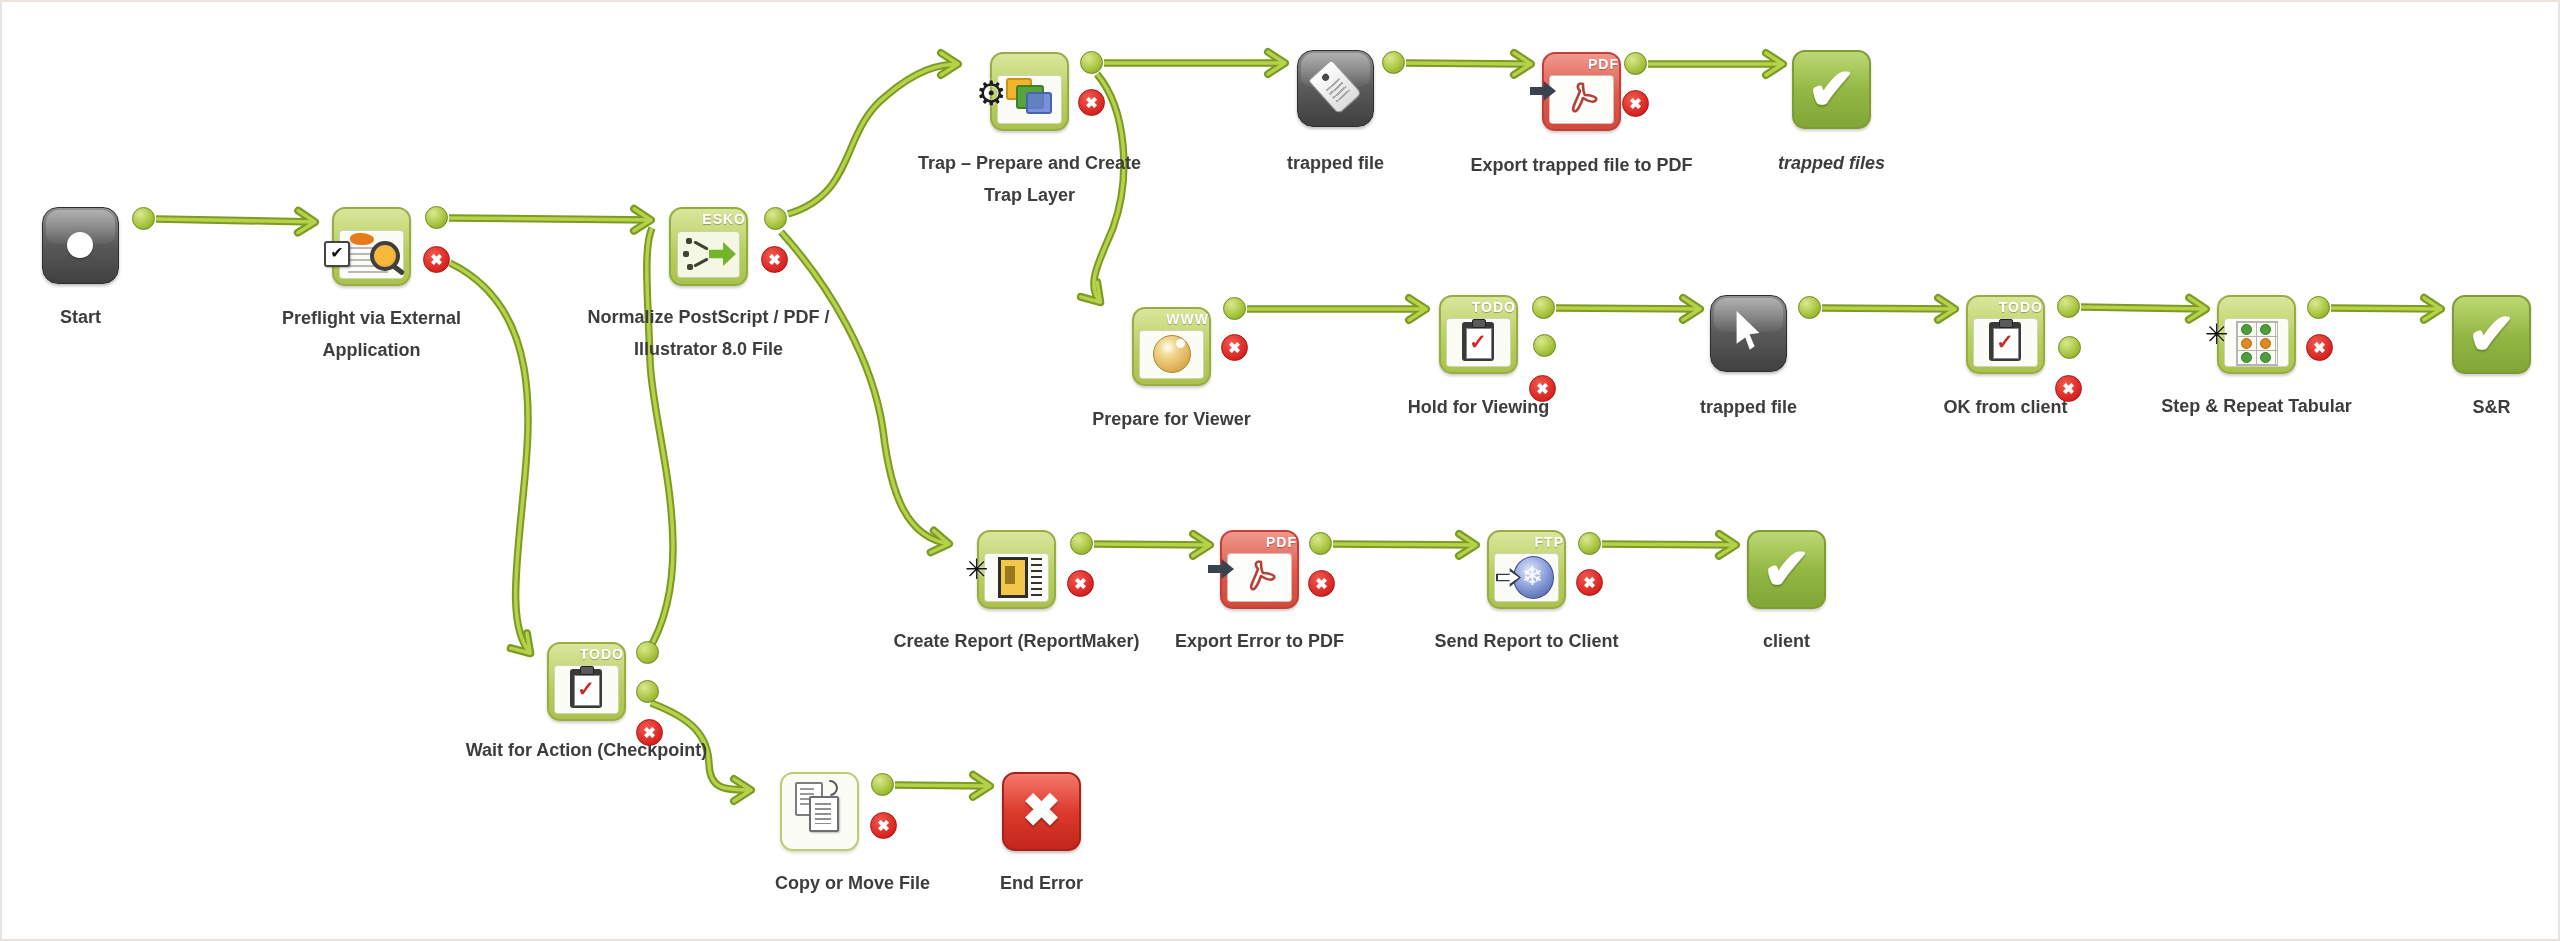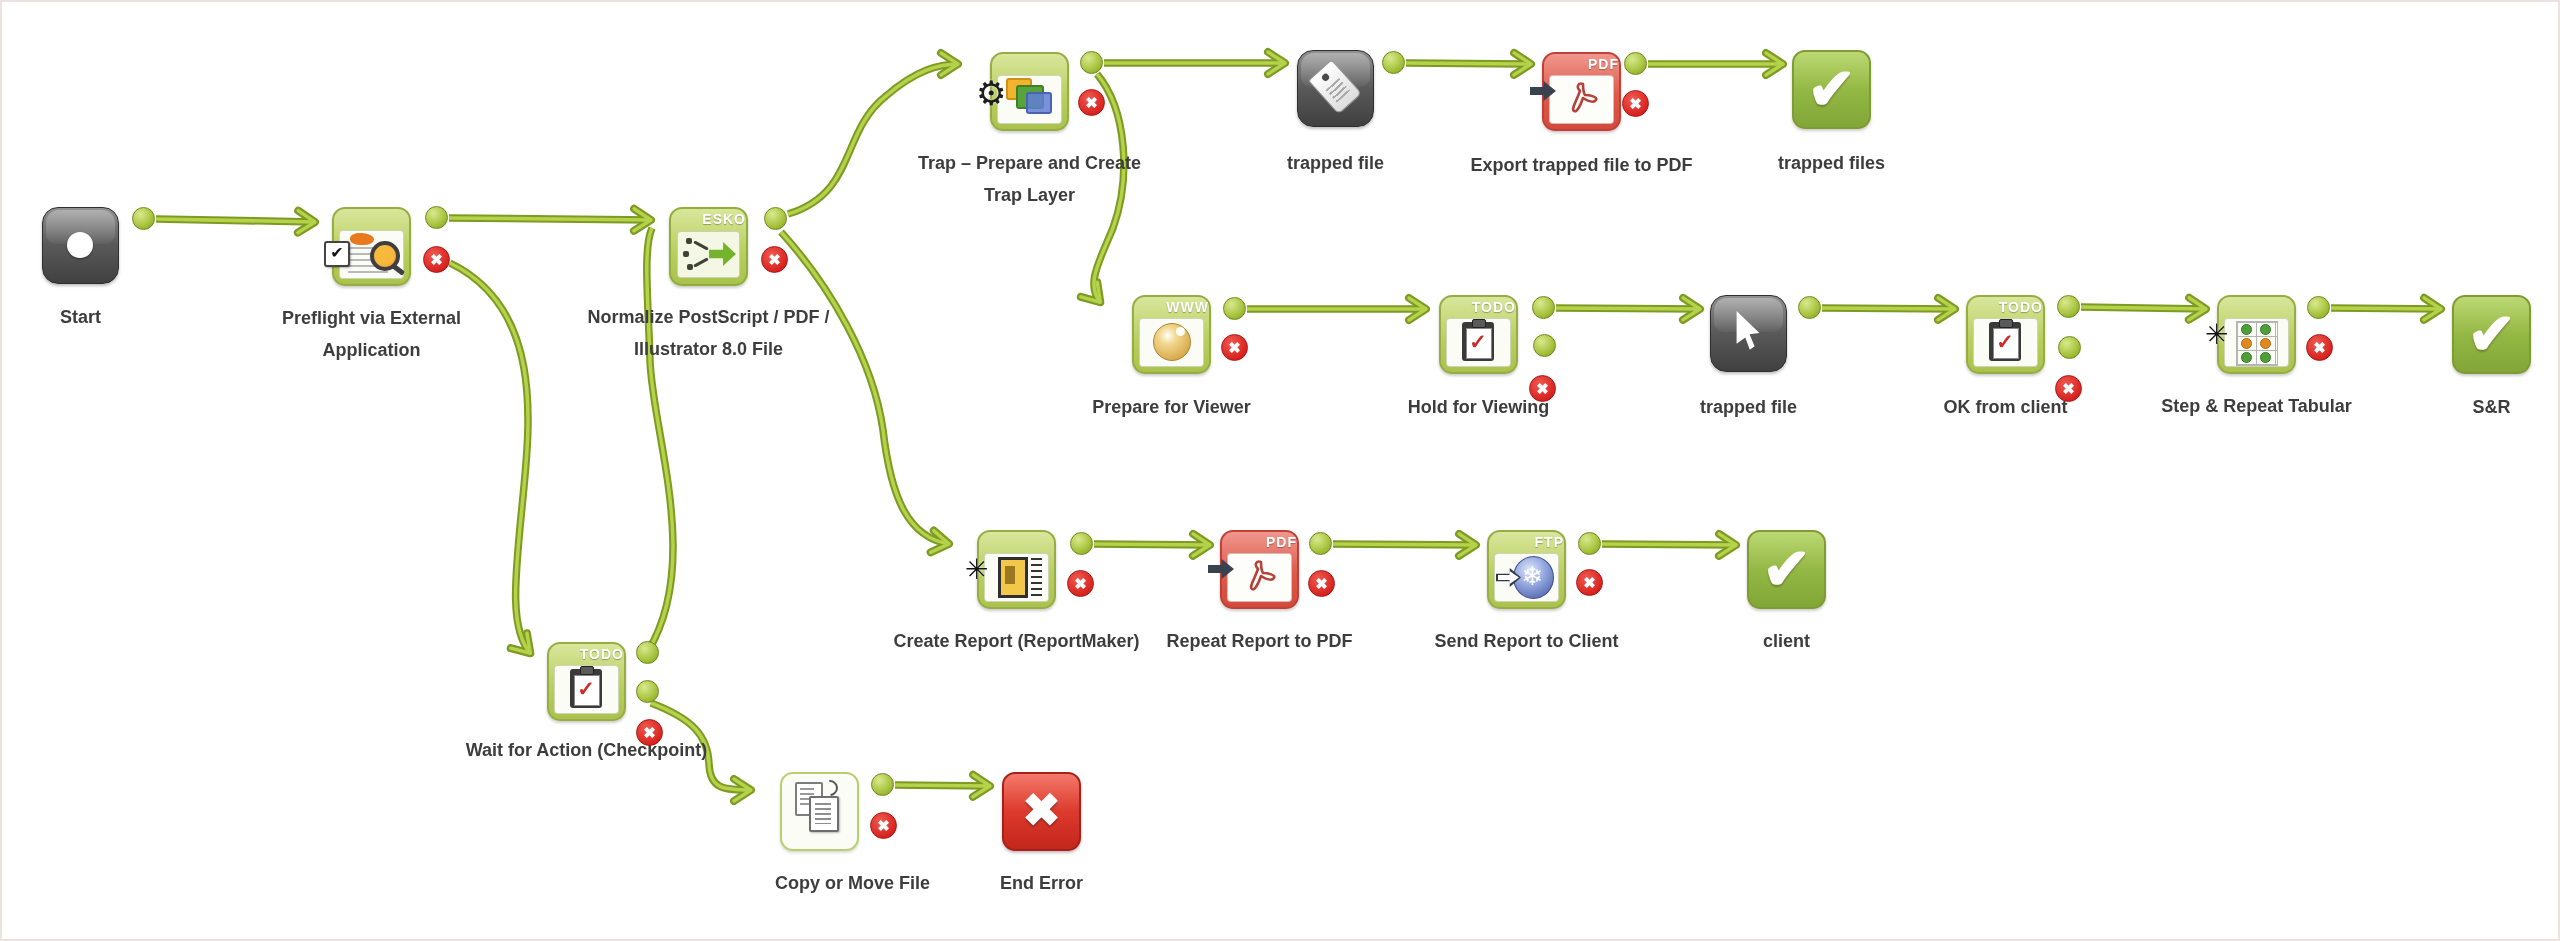--- a/index.html
+++ b/index.html
@@ -214,24 +214,24 @@
       </div>
       <span class="sp" style="left:-14px;top:27px;width:26px;height:20px;background:#39434f;clip-path:polygon(0 30%,52% 30%,52% 0,100% 50%,52% 100%,52% 70%,0 70%);"></span>
     </div>
     <div class="nlabel" style="top:97px;width:255px;">Export trapped file to PDF</div>
   </div>
 
   <div class="node" style="left:1790px;top:48px;">
     <div class="c75">
         <span class="ck">✔</span>
       </div>
-    <div class="nlabel" style="top:97px;width:300px;">trapped files</div>
-  </div>
-
-  <div class="node" style="left:1130px;top:293px;">
+    <div class="nlabel" style="top:97px;width:300px;font-style:italic;">trapped files</div>
+  </div>
+
+  <div class="node" style="left:1130px;top:305px;">
     <div class="t75">
       <div class="hdr">WWW</div>
       <div class="body">
         <span class="sp" style="left:13px;top:4px;width:36px;height:36px;border-radius:50%;border:1px solid #a8862f;background:radial-gradient(circle at 38% 32%,#ffffff,#f3d992 25%,#dcae52 70%,#bb8c2e);"></span>
         <span class="sp" style="left:36px;top:8px;width:9px;height:9px;border-radius:50%;background:rgba(255,255,255,.95);"></span>
       </div>
     </div>
     <div class="nlabel" style="top:96px;width:210px;">Prepare for Viewer</div>
   </div>
 
@@ -307,21 +307,21 @@
   <div class="node" style="left:1218px;top:528px;">
     <div class="p75">
       <div class="hdr">PDF</div>
       <div class="body">
         <svg style="position:absolute;left:12px;top:4px;" width="40" height="38" viewBox="0 0 40 38">
           <path d="M21 4 C16 2 14 7 18 11 C14 22 9 29 12 31 C15 33 19 24 21 18 C26 21 32 23 34 20 C36 17 28 15 23 15 C21 12 21 7 21 4 Z" fill="none" stroke="#b2423a" stroke-width="2.6" stroke-linejoin="round"></path>
         </svg>
       </div>
       <span class="sp" style="left:-14px;top:27px;width:26px;height:20px;background:#39434f;clip-path:polygon(0 30%,52% 30%,52% 0,100% 50%,52% 100%,52% 70%,0 70%);"></span>
     </div>
-    <div class="nlabel" style="top:95px;width:255px;">Repeat Report to PDF</div>
+    <div class="nlabel" style="top:95px;width:255px;">Export Error to PDF</div>
   </div>
 
   <div class="node" style="left:1485px;top:528px;">
     <div class="t75">
       <div class="hdr">FTP</div>
       <div class="body">
         <span class="sp" style="left:18px;top:2px;width:39px;height:41px;border-radius:50%;border:1px solid #3e4d8f;background:radial-gradient(circle at 40% 32%,#dfe7fa,#8fa3dd 45%,#5568ad 85%,#44549a);"></span>
         <span class="sp" style="left:18px;top:9px;width:39px;text-align:center;font-size:26px;line-height:26px;color:rgba(255,255,255,.95);">❄</span>
         <span class="sp" style="left:1px;top:14px;width:25px;height:19px;background:#2f3a45;clip-path:polygon(0 30%,55% 30%,55% 0,100% 50%,55% 100%,55% 70%,0 70%);"></span>
         <span class="sp" style="left:3px;top:17px;width:21px;height:13px;background:#fff;clip-path:polygon(0 30%,55% 30%,55% 0,100% 50%,55% 100%,55% 70%,0 70%);"></span>

